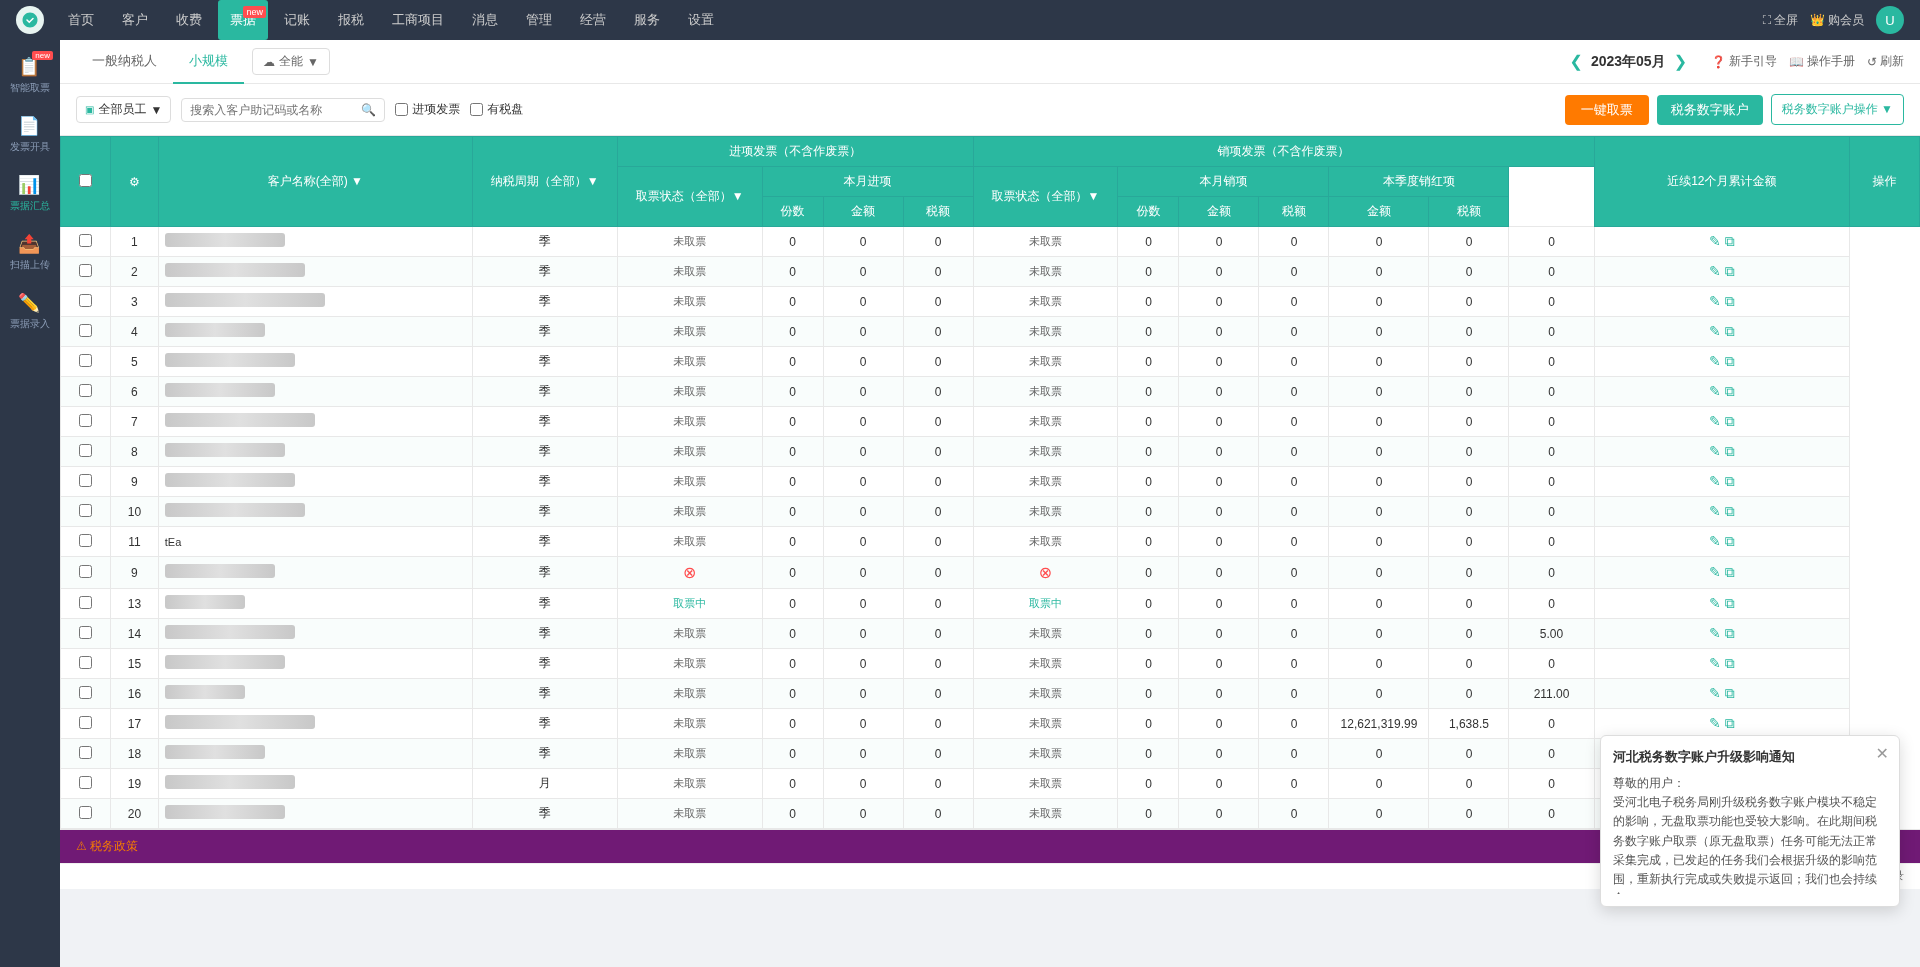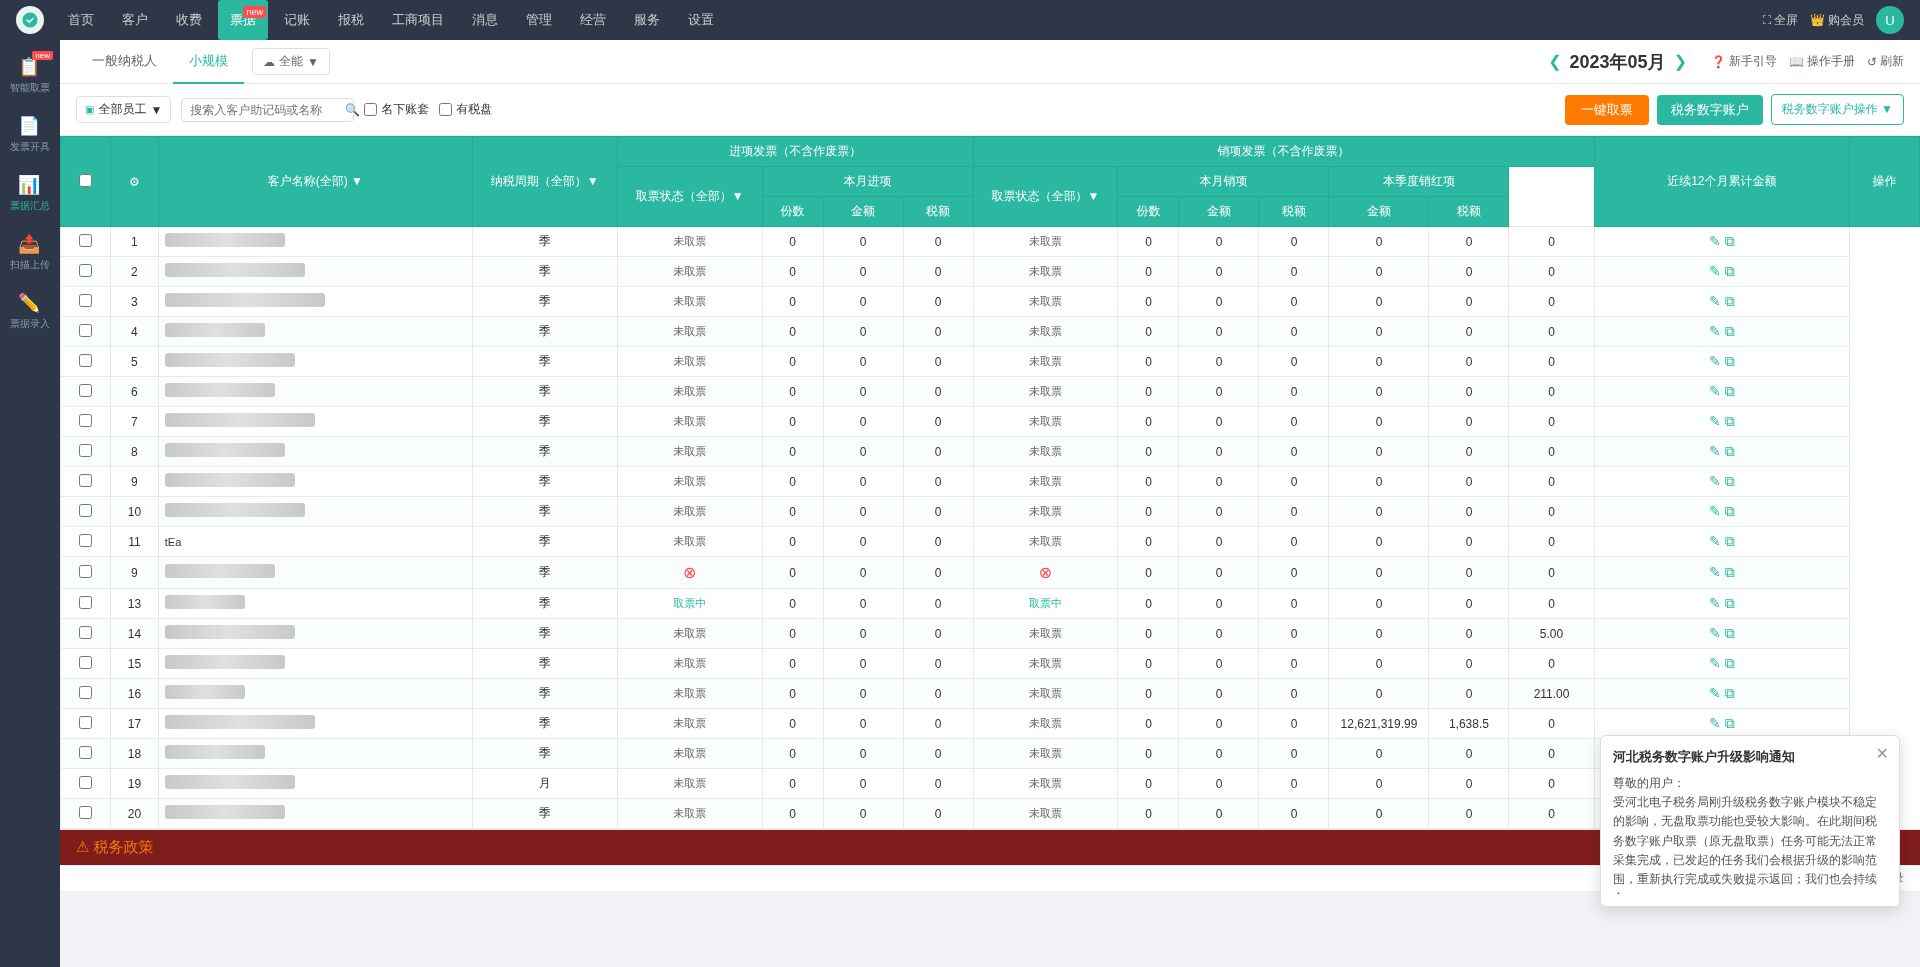--- a/index.html
+++ b/index.html
@@ -29,21 +29,21 @@
     .sub-tab { padding: 0 16px; height: 44px; display: flex; align-items: center; cursor: pointer; color: #666; font-size: 13px; border-bottom: 2px solid transparent; }
     .sub-tab.active { color: #2ab8a0; border-bottom: 2px solid #2ab8a0; }
     .all-tab { display: flex; align-items: center; gap: 4px; margin-left: 8px; padding: 4px 10px; border: 1px solid #ddd; border-radius: 4px; cursor: pointer; color: #666; }
     .nav-btn { cursor: pointer; color: #2ab8a0; font-size: 16px; }
     .sub-tabs-right { margin-left: auto; display: flex; align-items: center; gap: 12px; font-size: 12px; color: #666; }
     .sub-tabs-right span { cursor: pointer; display: flex; align-items: center; gap: 3px; }
 
     
     .toolbar { background: #fff; padding: 10px 16px; display: flex; align-items: center; gap: 10px; border-bottom: 1px solid #e8e8e8; }
     .toolbar-select { border: 1px solid #ddd; border-radius: 4px; padding: 4px 8px; font-size: 12px; display: flex; align-items: center; gap: 4px; cursor: pointer; color: #333; }
-    .toolbar-search { border: 1px solid #ddd; border-radius: 4px; padding: 4px 8px; font-size: 12px; display: flex; align-items: center; width: 173px; }
+    .toolbar-search { border: 1px solid #ddd; border-radius: 4px; padding: 4px 8px; font-size: 12px; display: flex; align-items: center; width: 204px; }
     .toolbar-search input { border: none; outline: none; font-size: 12px; flex: 1; color: #999; }
     .toolbar-checkbox { display: flex; align-items: center; gap: 4px; font-size: 12px; cursor: pointer; }
     .toolbar-right { margin-left: auto; display: flex; align-items: center; gap: 8px; }
     .btn-orange { background: #ff7a00; color: #fff; border: none; border-radius: 4px; padding: 6px 16px; font-size: 13px; cursor: pointer; }
     .btn-teal { background: #2ab8a0; color: #fff; border: none; border-radius: 4px; padding: 6px 14px; font-size: 13px; cursor: pointer; }
     .btn-teal-outline { background: #fff; color: #2ab8a0; border: 1px solid #2ab8a0; border-radius: 4px; padding: 6px 10px; font-size: 12px; cursor: pointer; display: flex; align-items: center; gap: 4px; }
 
     
     .table-wrap { overflow-x: auto; background: #fff; margin: 0; }
     table { width: 100%; border-collapse: collapse; }
@@ -54,21 +54,21 @@
     tbody td.name-cell { text-align: left; max-width: 200px; overflow: hidden; }
     .blurred { background: linear-gradient(90deg, #c8c8c8 0%, #e0e0e0 50%, #c8c8c8 100%); border-radius: 3px; height: 14px; display: inline-block; }
     .tag-unget { color: #666; font-size: 11px; }
     .tag-getting { color: #2ab8a0; font-size: 11px; }
     .tag-error { color: #ff4d4f; font-size: 16px; cursor: pointer; }
     .action-icons { display: flex; gap: 4px; justify-content: center; }
     .action-icon { color: #2ab8a0; cursor: pointer; font-size: 14px; }
     .th-filter { display: flex; align-items: center; justify-content: center; gap: 2px; }
 
     
-    .status-bar { background: #7f1d1d; padding: 8px 16px; font-size: 15px; color: #f57c00; border-top: 1px solid #e8e8e8; display: flex; align-items: flex-start; }
+    .status-bar { background: #701a75; padding: 8px 16px; font-size: 12px; color: #f57c00; border-top: 1px solid #e8e8e8; display: flex; align-items: flex-start; }
     .status-bar .policy { color: #f57c00; cursor: pointer; }
 
     
     .notification-popup { position: fixed; bottom: 60px; right: 20px; width: 300px; background: #fff; border: 1px solid #ddd; border-radius: 6px; box-shadow: 0 4px 16px rgba(0,0,0,0.15); padding: 12px; font-size: 12px; z-index: 100; }
     .notif-title { font-weight: bold; color: #333; margin-bottom: 8px; font-size: 13px; }
     .notif-content { color: #555; line-height: 1.6; font-size: 12px; }
     .notif-close { position: absolute; top: 8px; right: 10px; cursor: pointer; color: #999; font-size: 16px; }
     .record-count { text-align: right; padding: 4px 16px; font-size: 12px; color: #666; background: #fff; border-top: 1px solid #f0f0f0; }
   </style>
 </head>
@@ -162,21 +162,21 @@
       <div class="sub-tab active">
         <span>小规模</span>
       </div>
       <div class="all-tab">
         <span>☁</span>
         <span>全能</span>
         <span>▼</span>
       </div>
       <div style="margin-left:auto; display:flex; align-items:center; gap:8px;">
         <span class="nav-btn">❮</span>
-        <span style="font-size:18px; font-weight:bold;">2023年05月</span>
+        <span style="font-size:14px; font-weight:bold;">2023年05月</span>
         <span class="nav-btn">❯</span>
       </div>
       <div class="sub-tabs-right" style="margin-left:24px;">
         <span>
           <span>❓</span>
           <span>新手引导</span>
         </span>
         <span>
           <span>📖</span>
           <span>操作手册</span>
@@ -193,21 +193,21 @@
         <span style="color:#2ab8a0; font-size:10px;">▣</span>
         <span>全部员工</span>
         <span>▼</span>
       </div>
       <div class="toolbar-search">
         <input type="text" placeholder="搜索入客户助记码或名称" style="">
         <span style="color:#999;">🔍</span>
       </div>
       <label class="toolbar-checkbox">
         <input type="checkbox" style="">
-        <span>名下账套</span>
+        <span>进项发票</span>
       </label>
       <label class="toolbar-checkbox">
         <input type="checkbox" style="">
         <span>有税盘</span>
       </label>
       <div class="toolbar-right">
         <button class="btn-orange">一键取票</button>
         <button class="btn-teal">税务数字账户</button>
         <button class="btn-teal-outline">
           <span>税务数字账户操作 ▼</span>

